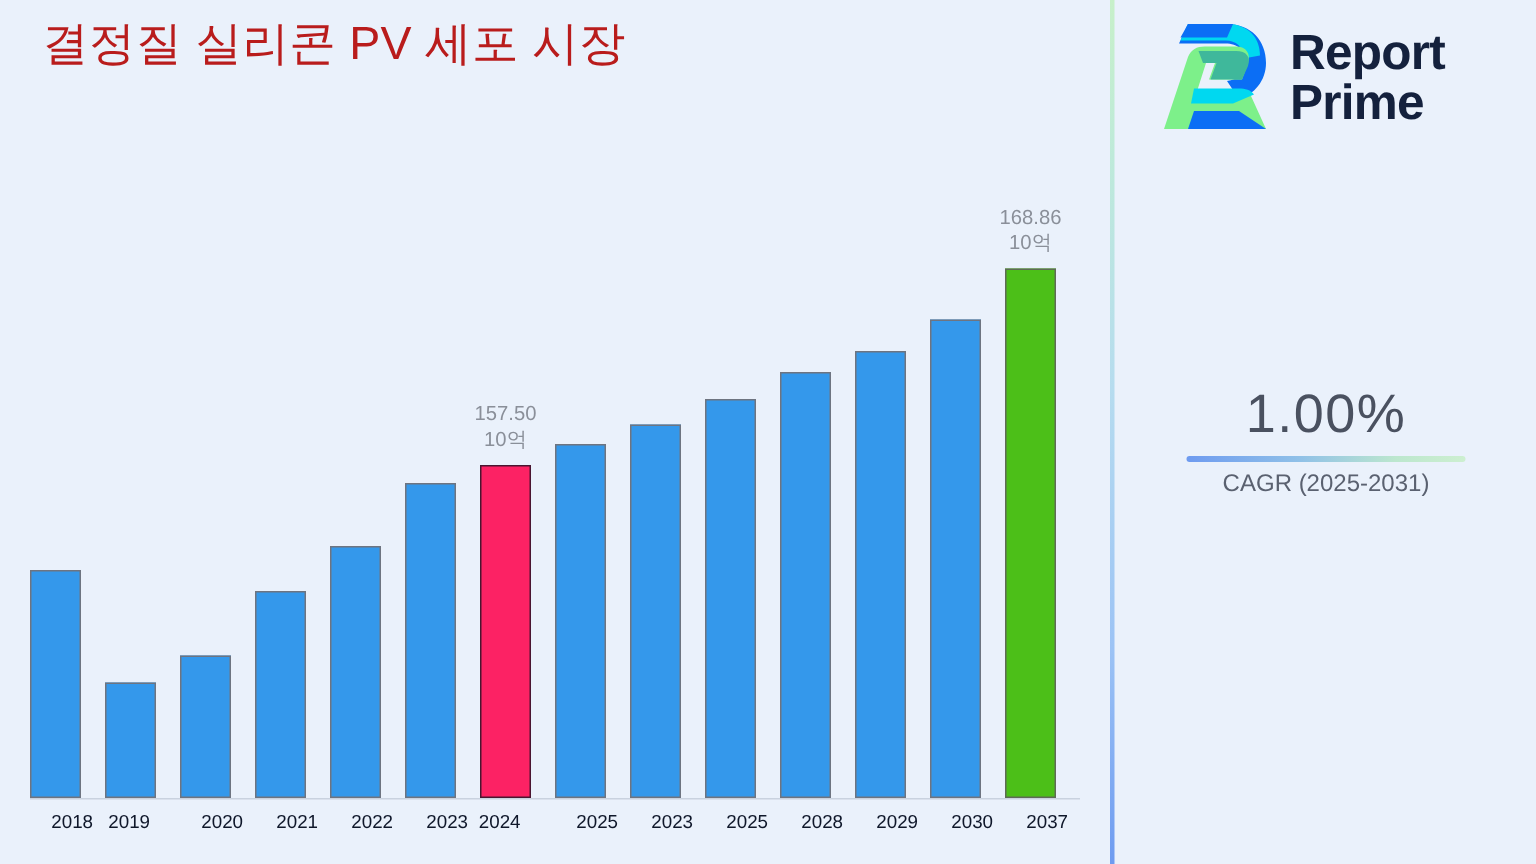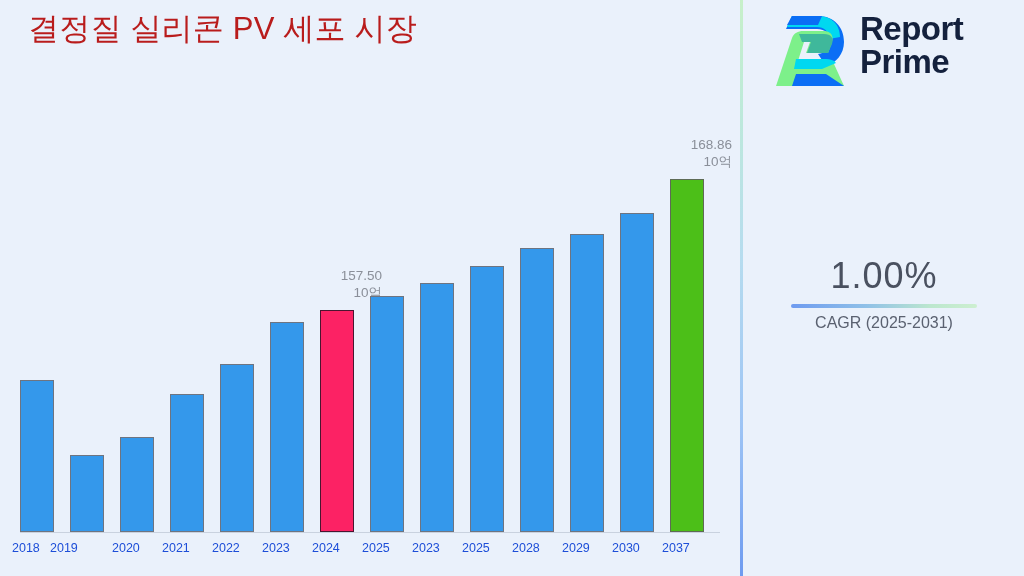--- a/index.html
+++ b/index.html
@@ -33,42 +33,42 @@
     position:absolute;bottom:44px;width:34px;
     border:1px solid #6E7480;
     box-sizing:border-box;
   }
   .bar.blue{background:#3498EB;}
   .bar.pink{background:#FC2264;border-color:#4A1530;}
   .bar.green{background:#4CBF18;border-color:#5E6B55;}
 
   .bar-label{
     position:absolute;
-    width:90px;text-align:right;
+    width:90px;text-align:center;
     font-size:13.5px;color:#8A8F99;line-height:17px;
     white-space:pre-line;
   }
   .x-label{
-    position:absolute;top:541px;width:50px;text-align:left;
-    font-size:12.5px;color:#1d4ed8;
+    position:absolute;top:541px;width:50px;text-align:right;
+    font-size:12.5px;color:#0f172a;
   }
 
   
   .divider{
     position:absolute;left:740px;top:0;width:3px;height:576px;
     background:linear-gradient(to bottom,#C7F0C9 0%,#BEEAD9 18%,#B6DCEF 45%,#9CC3F5 75%,#6E9BF0 100%);
   }
 
   
   .side{
     position:absolute;left:744px;top:0;width:280px;height:576px;
   }
   .logo-wrap{
     position:absolute;left:30px;top:12px;
-    display:flex;gap:14px;
+    display:flex;align-items:center;gap:14px;
   }
   .logo-mark{width:72px;height:78px;display:block;}
   .logo-text{
     font-size:33px;font-weight:700;color:#14213D;
     line-height:33px;letter-spacing:-.5px;
   }
   .cagr-block{
     position:absolute;left:0;top:255px;width:280px;text-align:center;
   }
   .cagr-value{
@@ -99,21 +99,21 @@
         <div class="x-label" style="left: 50px;">2019</div>
         <div class="bar blue" style="left: 120px; height: 95px;"></div>
         <div class="x-label" style="left: 112px;">2020</div>
         <div class="bar blue" style="left: 170px; height: 138px;"></div>
         <div class="x-label" style="left: 162px;">2021</div>
         <div class="bar blue" style="left: 220px; height: 168px;"></div>
         <div class="x-label" style="left: 212px;">2022</div>
         <div class="bar blue" style="left: 270px; height: 210px;"></div>
         <div class="x-label" style="left: 262px;">2023</div>
         <div class="bar pink" style="left: 320px; height: 222px;"></div>
-        <div class="x-label" style="left: 312px;">2024</div>
+        <div class="x-label" style="left: 297px;">2024</div>
         <div class="bar-label" style="left: 292px; top: 267px;">157.50
 10억</div>
         <div class="bar blue" style="left: 370px; height: 236px;"></div>
         <div class="x-label" style="left: 362px;">2025</div>
         <div class="bar blue" style="left: 420px; height: 249px;"></div>
         <div class="x-label" style="left: 412px;">2023</div>
         <div class="bar blue" style="left: 470px; height: 266px;"></div>
         <div class="x-label" style="left: 462px;">2025</div>
         <div class="bar blue" style="left: 520px; height: 284px;"></div>
         <div class="x-label" style="left: 512px;">2028</div>

